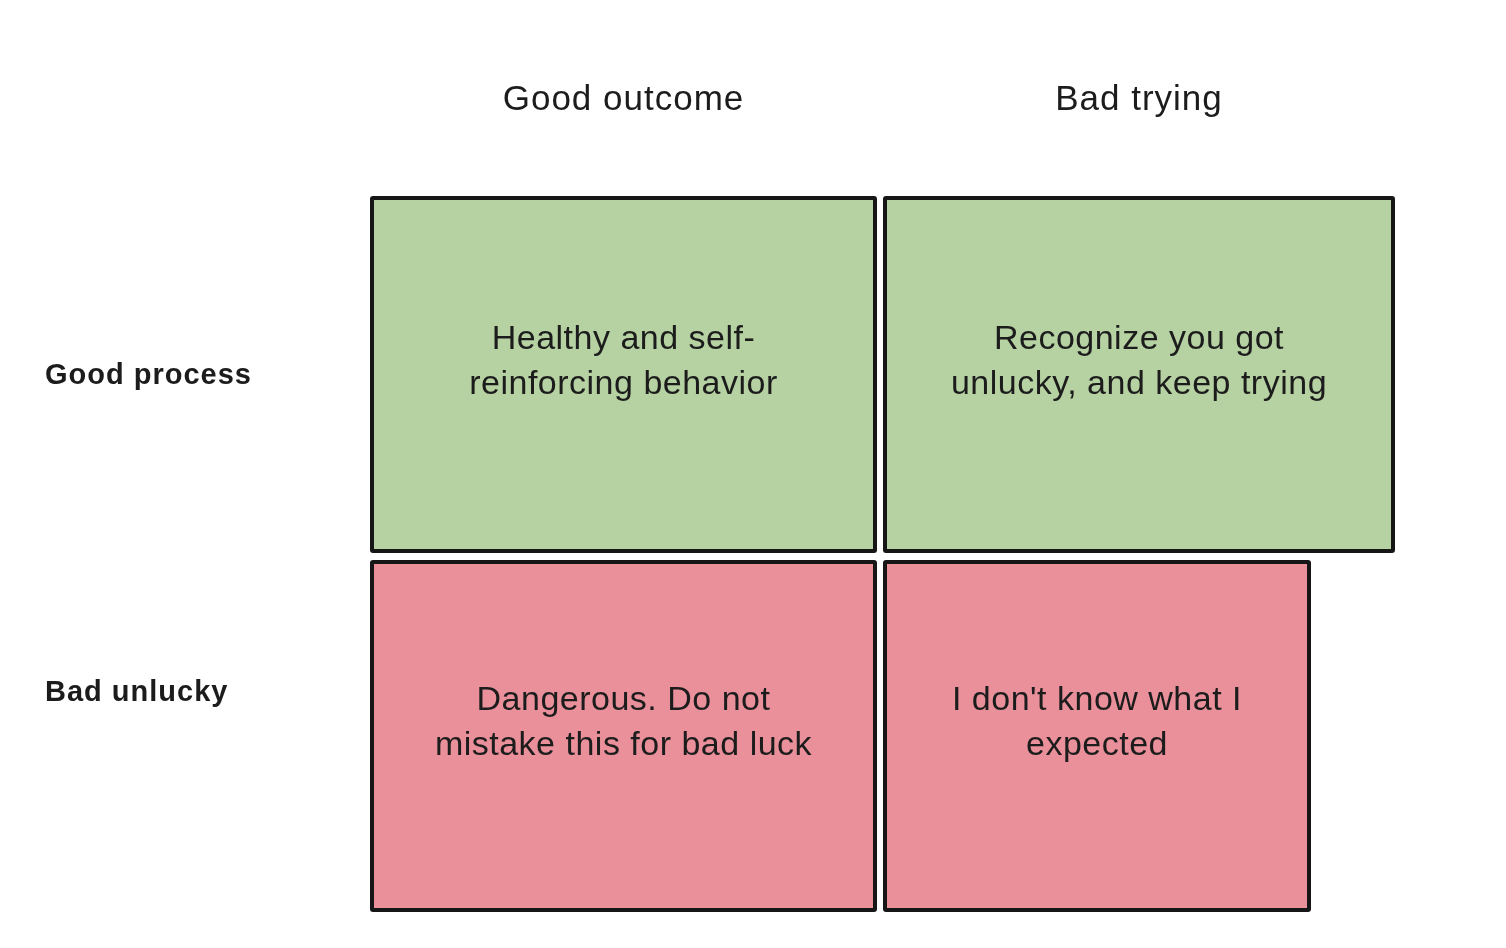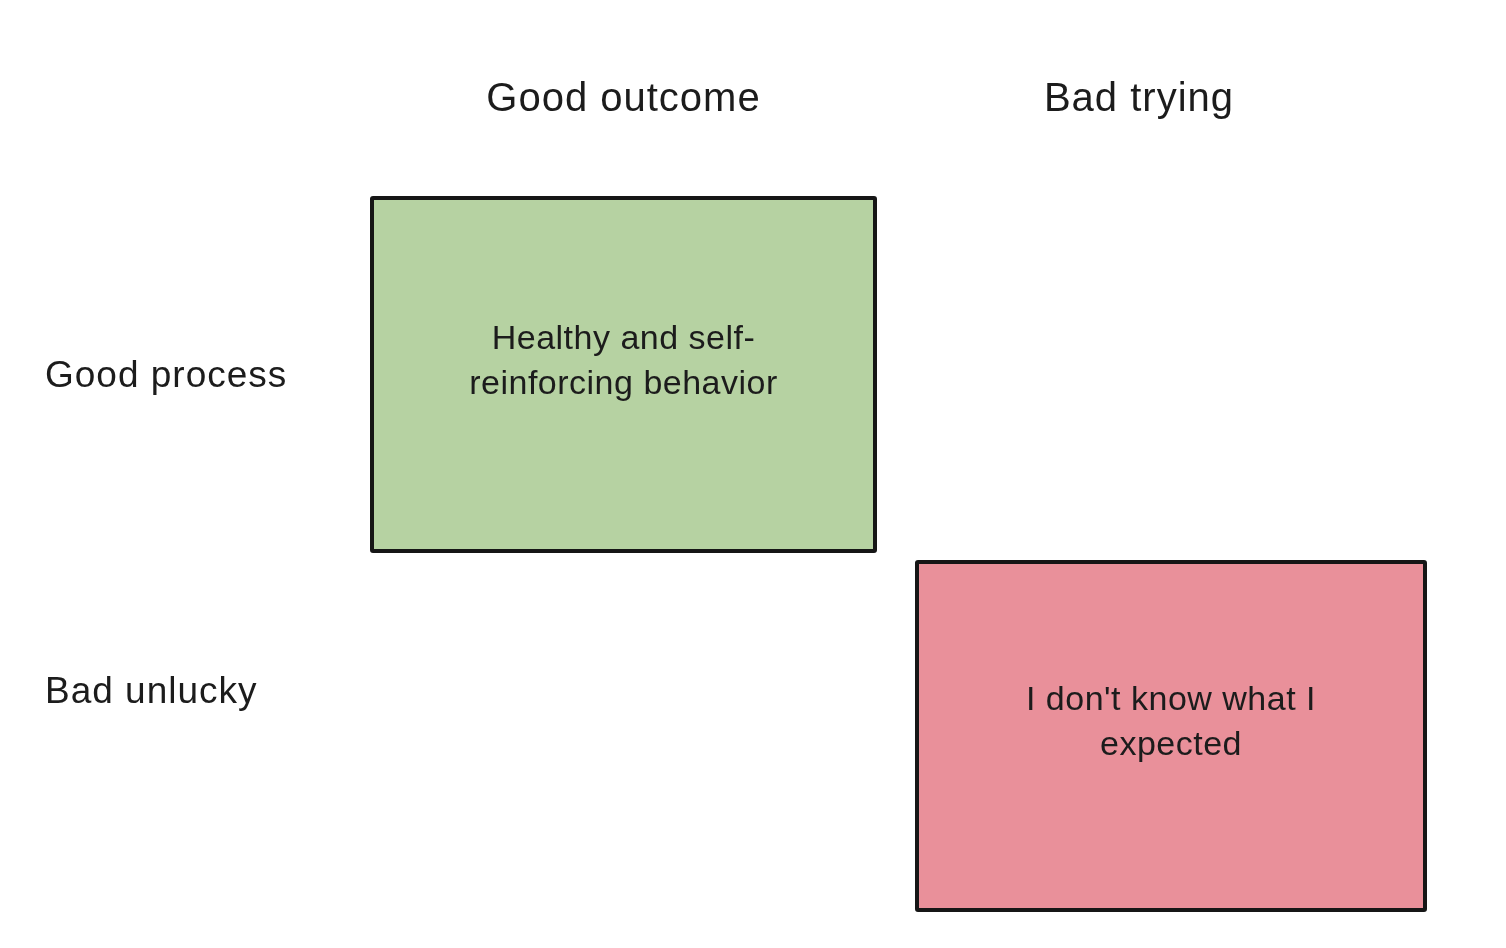--- a/index.html
+++ b/index.html
@@ -14,54 +14,55 @@
     background: var(--bg, #ffffff);
     font-family: "Liberation Sans", "DejaVu Sans", sans-serif;
     color: var(--text, #1c1c1c);
     overflow: hidden;
   }
   .col-header {
     position: absolute;
     display: flex;
     align-items: center;
     justify-content: center;
-    font-size: 40px;
+    font-size: 35px;
     letter-spacing: 1px;
     white-space: nowrap;
   }
   .col-header.ch1 { left: 370px; top: 55px; width: 507px; height: 85px; }
   .col-header.ch2 { left: 883px; top: 55px; width: 512px; height: 85px; }
   .row-header {
     position: absolute;
     display: flex;
     align-items: center;
     justify-content: flex-start;
-    font-size: 37px;
+    font-size: 29px;
     letter-spacing: 1px;
     white-space: nowrap;
     box-sizing: border-box;
+    font-weight: bold;
   }
   .row-header.rh1 { left: 45px; top: 196px; width: 310px; height: 357px; }
   .row-header.rh2 { left: 45px; top: 560px; width: 310px; height: 352px; padding-bottom: 90px; }
   .quadrant {
     position: absolute;
     box-sizing: border-box;
     border: 4px solid var(--border, #161616);
     border-radius: 3px;
     display: flex;
     align-items: center;
     justify-content: center;
     text-align: center;
   }
   .quadrant.positive { background: var(--positive, #b6d2a2); }
   .quadrant.negative { background: var(--negative, #e9909a); }
   .quadrant.q-tl { left: 370px; top: 196px; width: 507px; height: 357px; }
   .quadrant.q-tr { left: 883px; top: 196px; width: 512px; height: 357px; }
   .quadrant.q-bl { left: 370px; top: 560px; width: 507px; height: 352px; }
-  .quadrant.q-br { left: 915px; top: 560px; width: 512px; height: 352px; }
+  .quadrant.q-br { left: 883px; top: 560px; width: 428px; height: 352px; }
   .quad-text {
     white-space: pre-line;
     font-size: 34px;
     line-height: 1.32;
     letter-spacing: 0.5px;
     transform: translateY(-15px);
     padding: 0 16px;
   }
 </style>
 </head>
@@ -75,20 +76,28 @@
 
   <div class="row-header rh1">Good process</div>
 
   <div class="row-header rh2">Bad unlucky</div>
 
   <div class="quadrant positive q-tl">
     <span class="quad-text">Healthy and self-
 reinforcing behavior</span>
   </div>
 
+  <div class="quadrant positive q-tr">
+    <span class="quad-text">Recognize you got
+unlucky, and keep trying</span>
+  </div>
 
+  <div class="quadrant negative q-bl">
+    <span class="quad-text">Dangerous. Do not
+mistake this for bad luck</span>
+  </div>
 
   <div class="quadrant negative q-br">
     <span class="quad-text">I don't know what I
 expected</span>
   </div>
 
 </div>
 
 </body></html>

